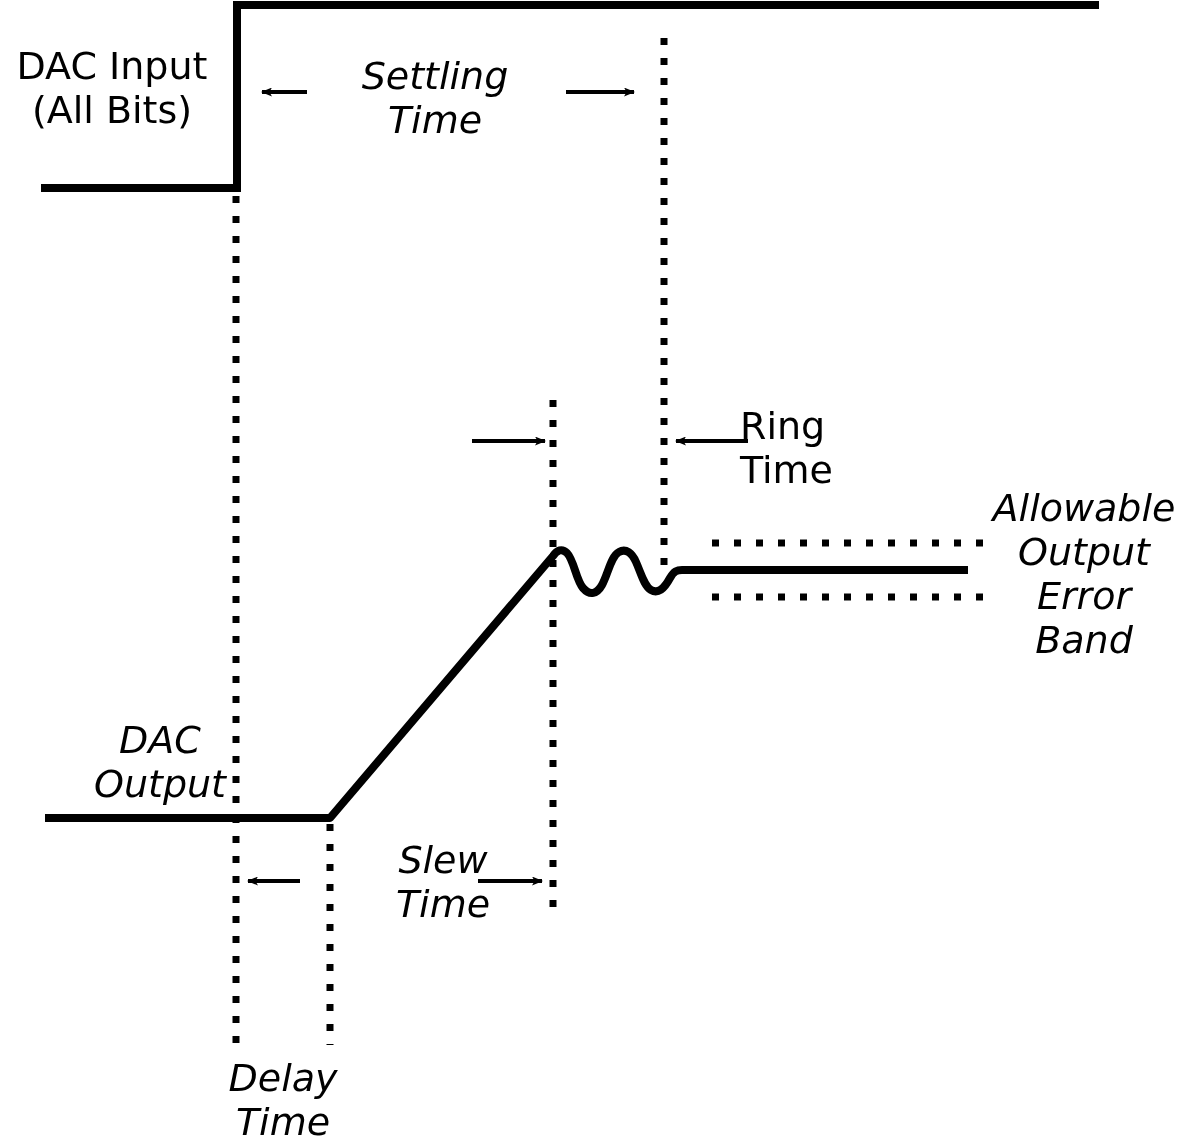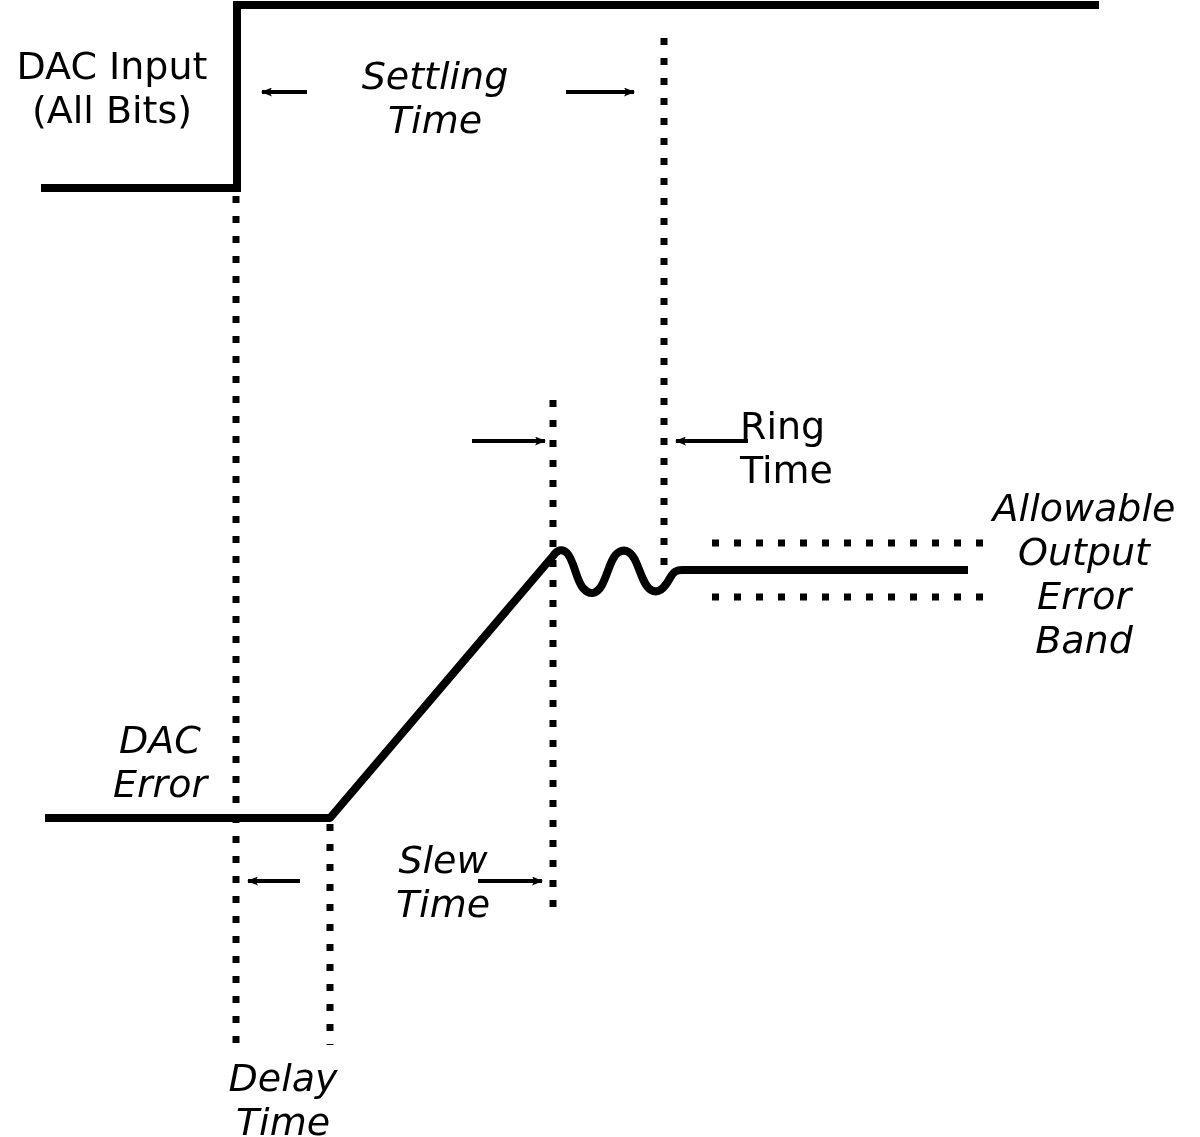--- a/index.html
+++ b/index.html
@@ -101,21 +101,21 @@
 
   <div class="lbl lbl-left" id="label-ring">Ring
 Time</div>
 
   <div class="lbl lbl-center" id="label-error-band">Allowable
 Output
 Error
 Band</div>
 
   <div class="lbl lbl-center" id="label-dac-output">DAC
-Error</div>
+Output</div>
 
   <div class="lbl lbl-center" id="label-slew">Slew
 Time</div>
 
   <div class="lbl lbl-center" id="label-delay">Delay
 Time</div>
 
 </div>
 
 </body></html>

